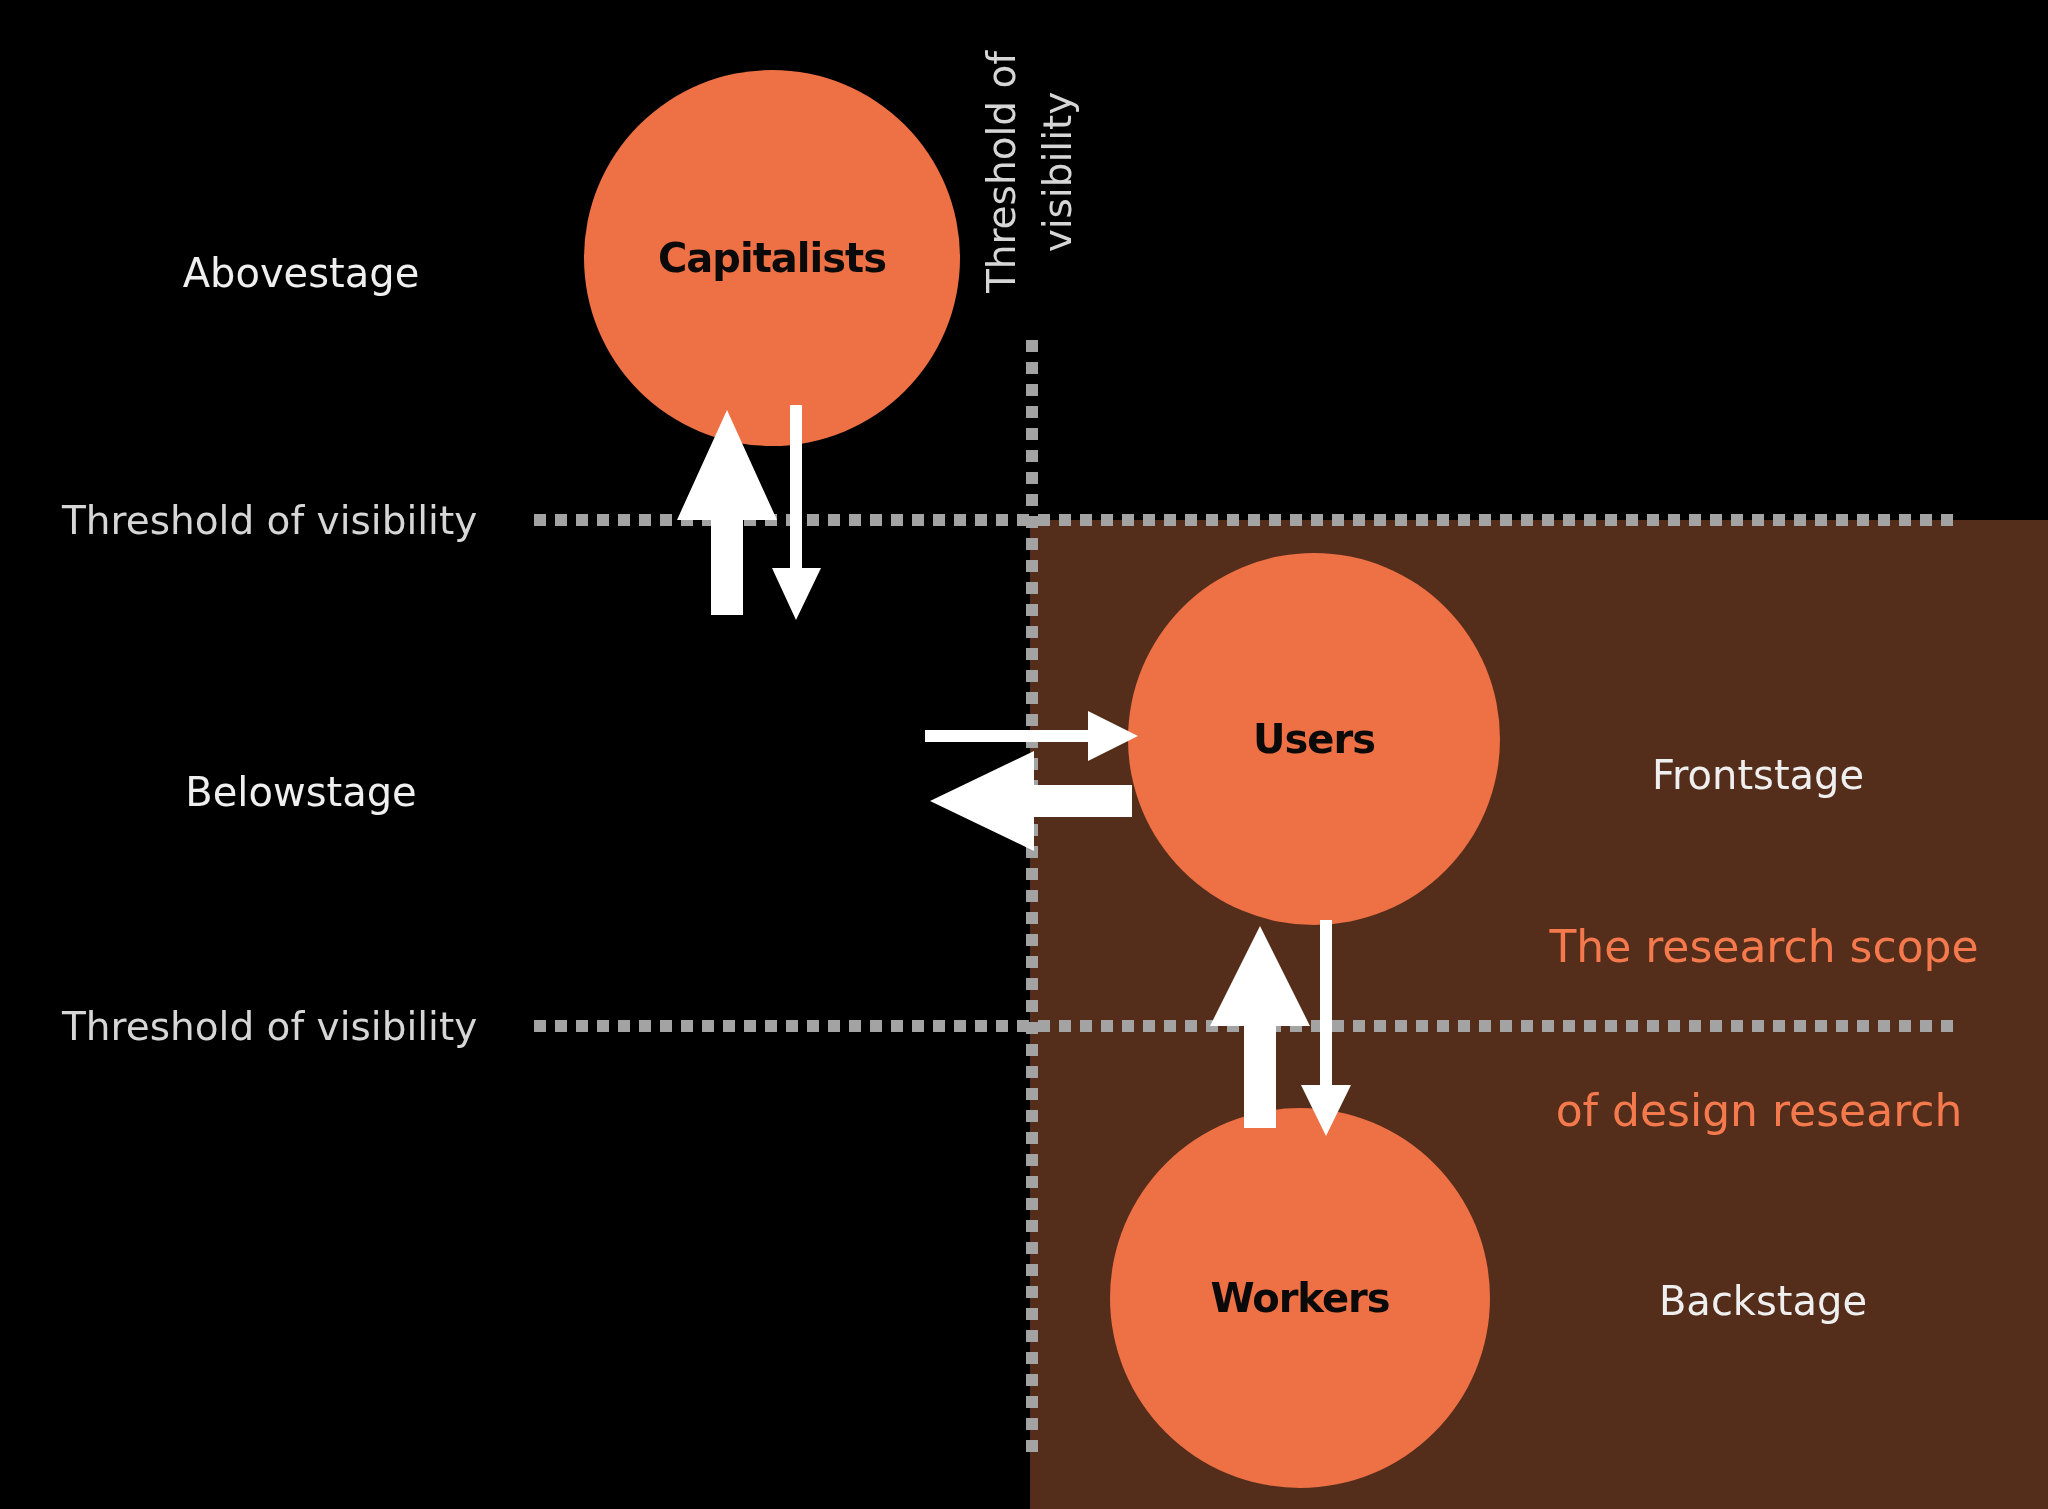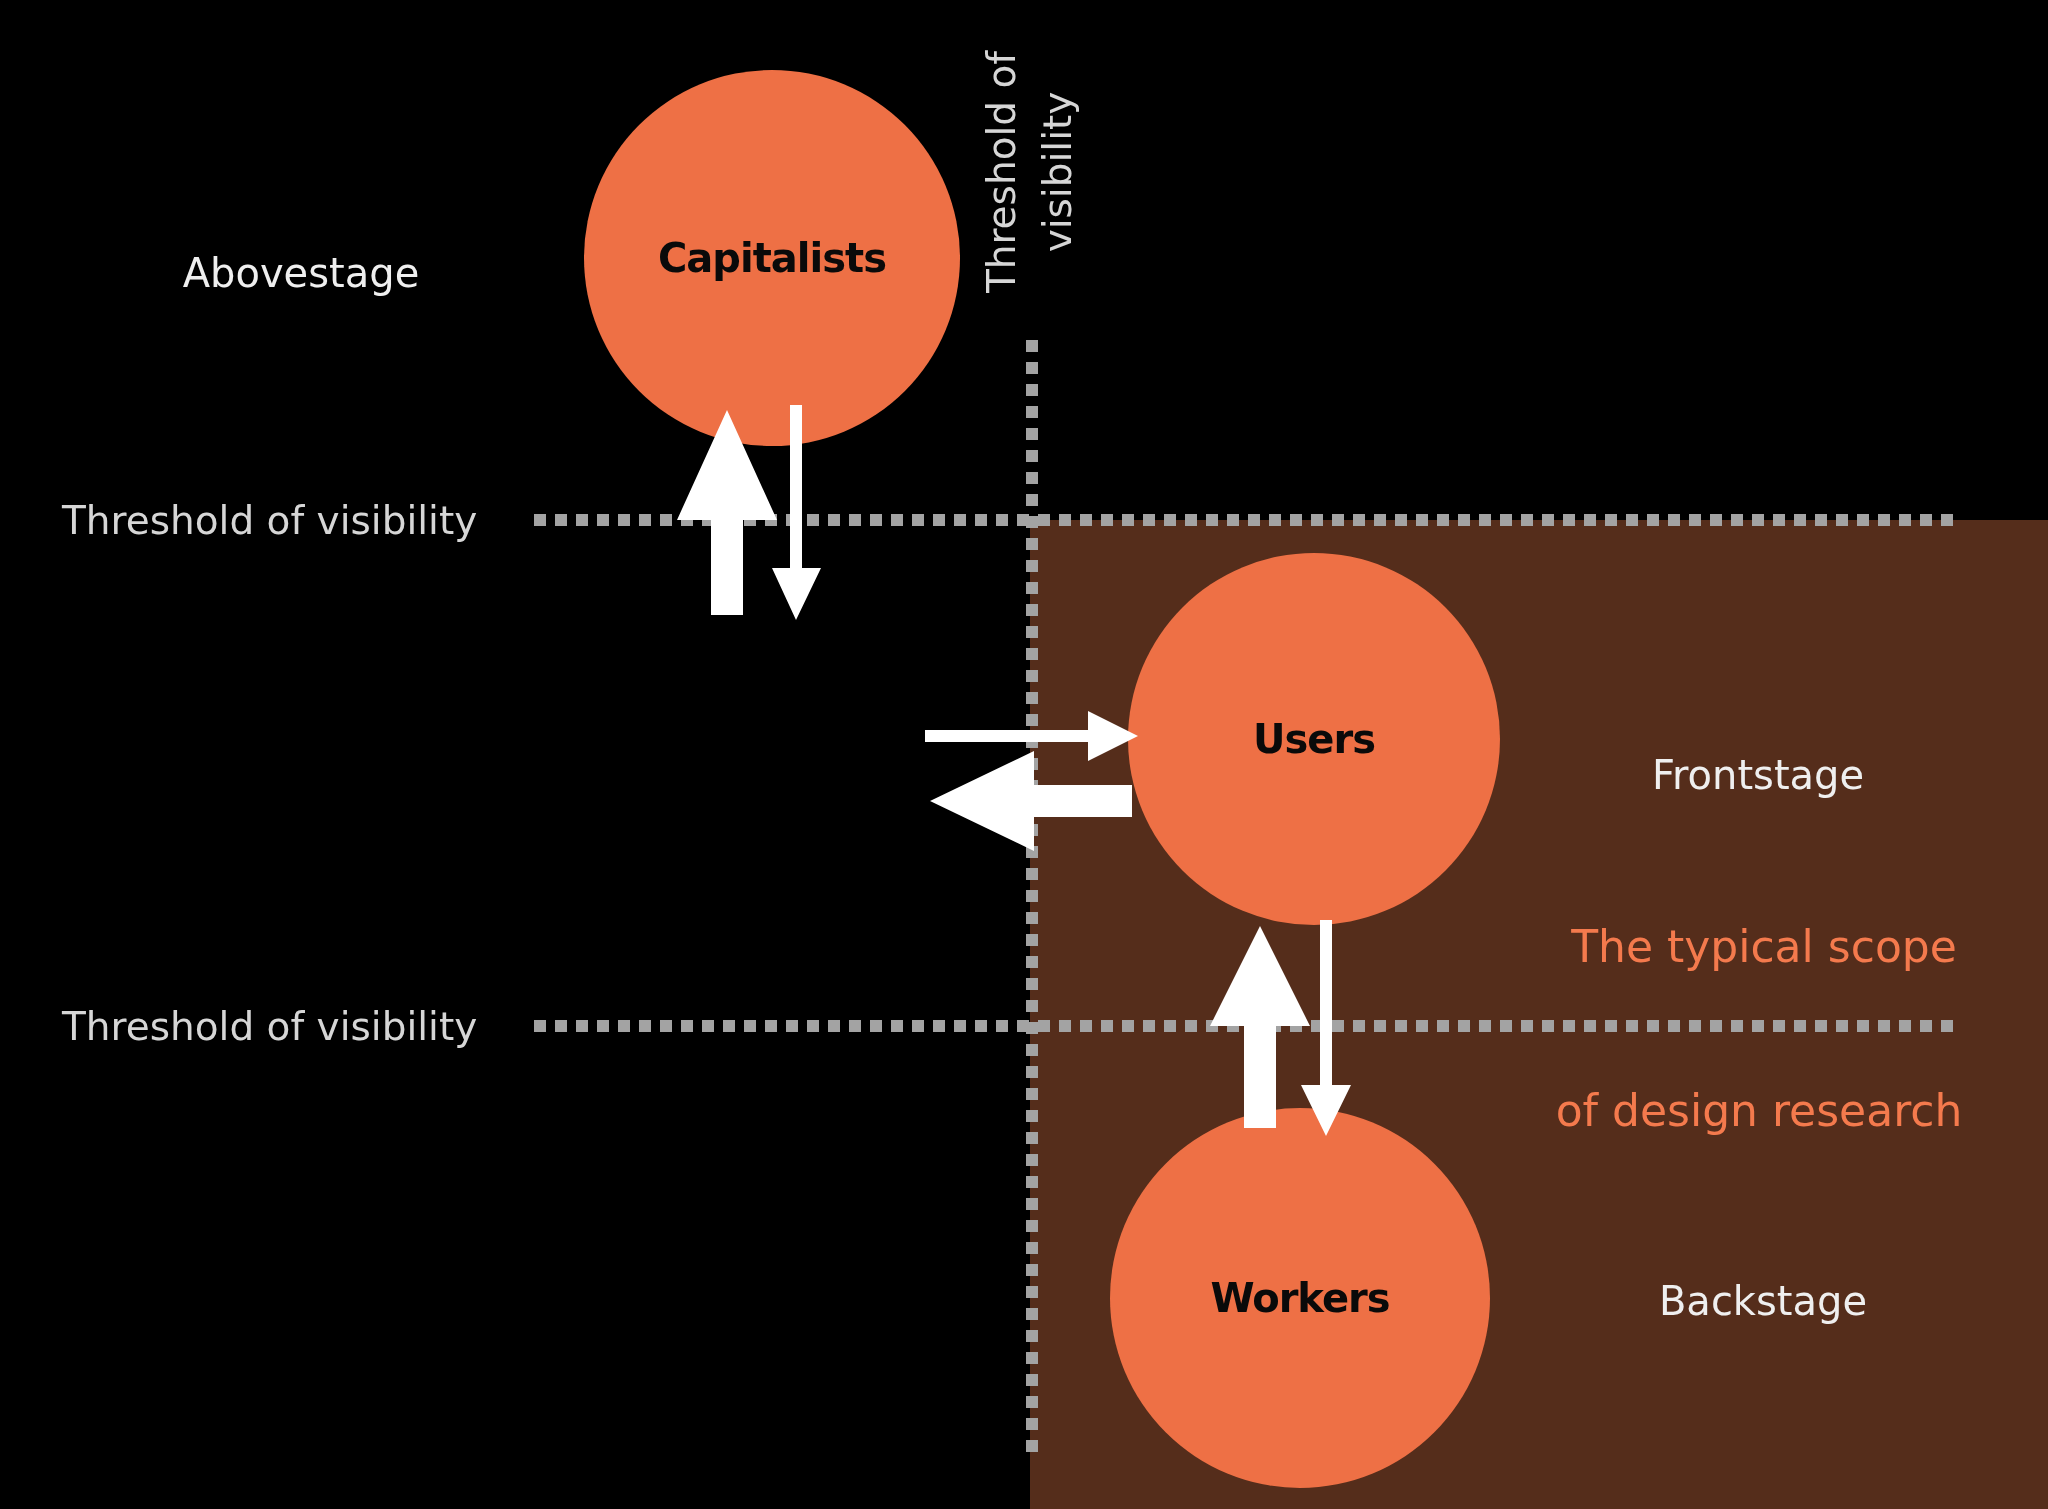--- a/index.html
+++ b/index.html
@@ -125,32 +125,33 @@
     <span class="node-label">Capitalists</span>
   </div>
   <div class="node" id="node-users">
     <span class="node-label">Users</span>
   </div>
   <div class="node" id="node-workers">
     <span class="node-label">Workers</span>
   </div>
 
   <div class="stage-label" id="label-abovestage">Abovestage</div>
+  <div class="stage-label" id="label-belowstage">Belowstage</div>
   <div class="stage-label" id="label-frontstage">Frontstage</div>
   <div class="stage-label" id="label-backstage">Backstage</div>
 
   <div class="threshold-label" id="threshold-label-upper">Threshold of visibility</div>
   <div class="threshold-label" id="threshold-label-lower">Threshold of visibility</div>
 
   <div class="threshold-vertical">
     <div>Threshold of</div>
     <div>visibility</div>
   </div>
 
-  <div class="scope-text" id="scope-text-line1">The typical scope</div>
+  <div class="scope-text" id="scope-text-line1">The research scope</div>
   <div class="scope-text" id="scope-text-line2">of design research</div>
 
   <svg class="overlay" viewBox="0 0 2048 1509" xmlns="http://www.w3.org/2000/svg">
 
     <line class="dot-line" x1="534" y1="520" x2="1962" y2="520" stroke-width="12" stroke-dasharray="12 9"></line>
     <line class="dot-line" x1="534" y1="1026" x2="1958" y2="1026" stroke-width="12" stroke-dasharray="12 9"></line>
     <line class="dot-line" x1="1032" y1="340" x2="1032" y2="1452" stroke-width="12" stroke-dasharray="12 10"></line>
 
     <polygon class="arrow" points="727,410 777,520 743,520 743,615 711,615 711,520 677,520"></polygon>
     <polygon class="arrow" points="790,405 802,405 802,568 821,568 796,620 772,568 790,568"></polygon>

